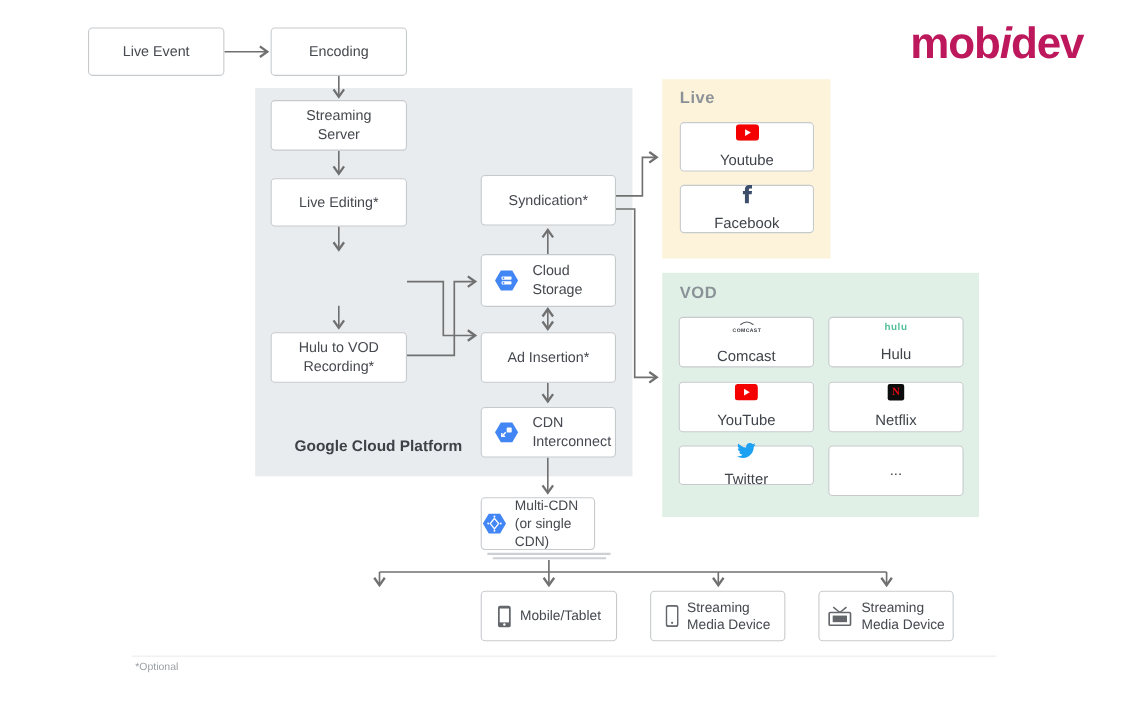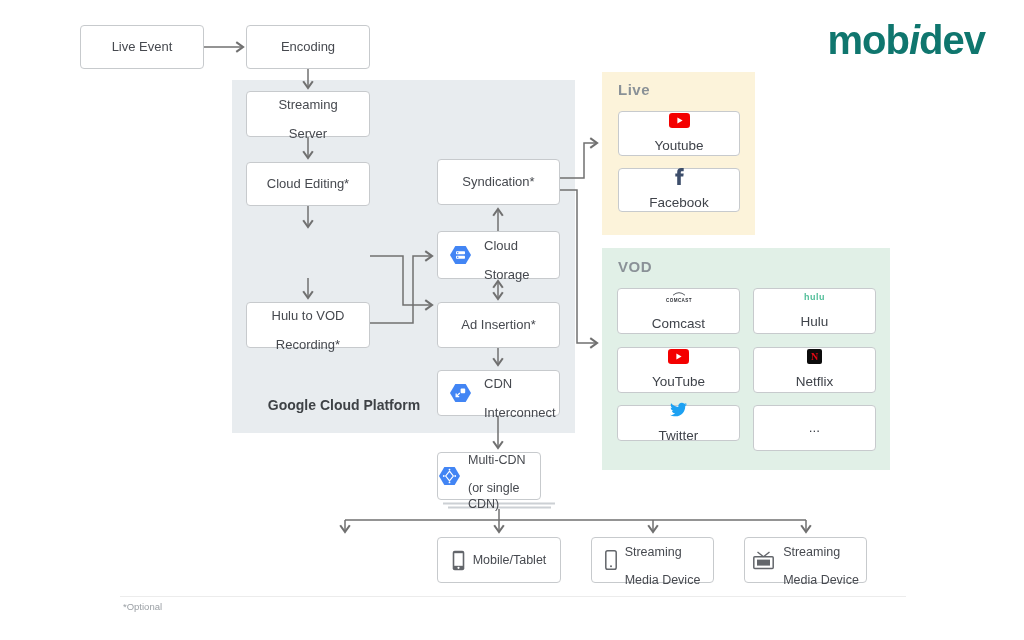--- a/index.html
+++ b/index.html
@@ -8,30 +8,30 @@
   .panel{position:absolute;z-index:1;}
   .panel-gcp{background:#e8ecef;}
   .panel-live{background:#fcf3da;}
   .panel-vod{background:#e1f0e7;}
   .wires{position:absolute;left:0;top:0;z-index:2;}
   .wires path{stroke:#707070;stroke-width:1.5;fill:none;}
   .wires path.stack{stroke:#ccd0d4;stroke-width:2;}
   .node{position:absolute;z-index:3;background:#fff;border:1px solid #c7cacd;border-radius:4px;
         display:flex;align-items:center;justify-content:center;text-align:center;
         color:#46494f;font-size:13px;line-height:1.3;box-sizing:border-box;}
-  .node .ml span{display:block;margin-top:12px;}
+  .node .ml span{display:block;}
   .iconnode{justify-content:flex-start;text-align:left;padding-left:11px;gap:12px;}
   .iconnode.small{font-size:12.5px;}
   .brand{gap:9px;font-size:13.5px;color:#3f434a;flex-direction:column;}
   .device{gap:8px;font-size:12.5px;}
   .device .ml{text-align:left;}
   .ptitle{position:absolute;z-index:3;font-size:15px;font-weight:bold;color:#8a9197;letter-spacing:.5px;}
   .gcplabel{position:absolute;z-index:3;font-size:14px;font-weight:bold;color:#3e4246;width:200px;text-align:center;}
   .logo{position:absolute;z-index:3;top:18px;right:39px;font-size:40px;font-weight:bold;
-        color:#0f766e;letter-spacing:-1px;}
+        color:#be185d;letter-spacing:-1px;}
   .logo .it{font-style:italic;}
   .footnote{position:absolute;z-index:3;left:123px;top:601px;font-size:9.5px;color:#9ba0a5;}
   .footline{position:absolute;z-index:3;left:120px;top:596px;width:786px;border-top:1px solid #ececec;}
   .nfx{width:15px;height:15px;background:#0c0c0c;border-radius:2px;display:flex;
        align-items:center;justify-content:center;flex:none;}
   .nfx span{color:#e50914;font-weight:bold;font-size:10px;font-family:"Liberation Serif",serif;}
   .hulu-logo{font-weight:bold;font-size:9px;color:#52bf9a;letter-spacing:.5px;}
   .icon{display:flex;align-items:center;justify-content:center;flex:none;}
 </style>
 </head>
@@ -79,21 +79,21 @@
   <div class="node" style="left:246px;top:25px;width:124px;height:44px">
     <span>Encoding</span>
   </div>
   <div class="node" style="left:246px;top:91px;width:124px;height:46px">
     <span class="ml">
         <span>Streaming</span>
         <span>Server</span>
       </span>
   </div>
   <div class="node" style="left:246px;top:162px;width:124px;height:44px">
-    <span>Cloud Editing*</span>
+    <span>Live Editing*</span>
   </div>
   <div class="node" style="left:246px;top:302px;width:124px;height:46px">
     <span class="ml">
         <span>Hulu to VOD</span>
         <span>Recording*</span>
       </span>
   </div>
 
   <div class="node" style="left:437px;top:159px;width:123px;height:46px">
     <span>Syndication*</span>

